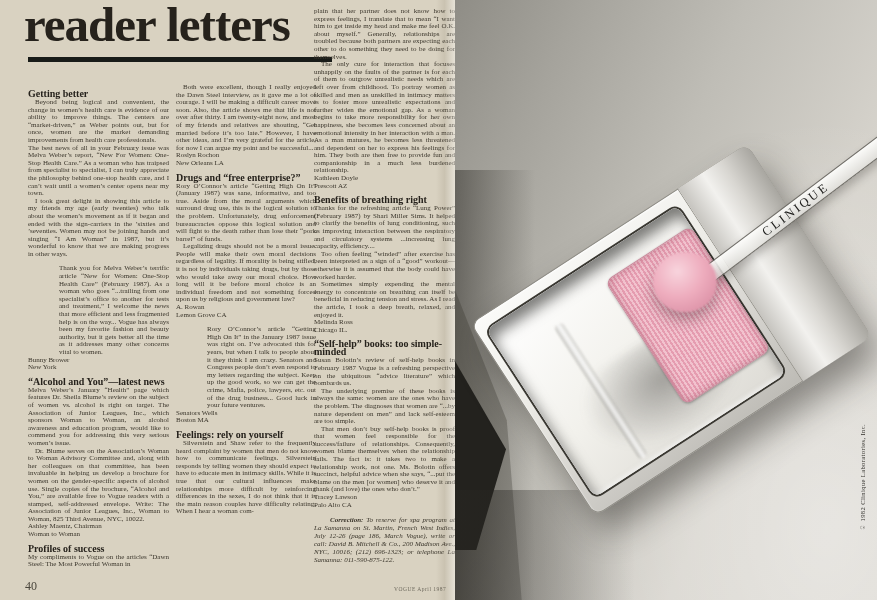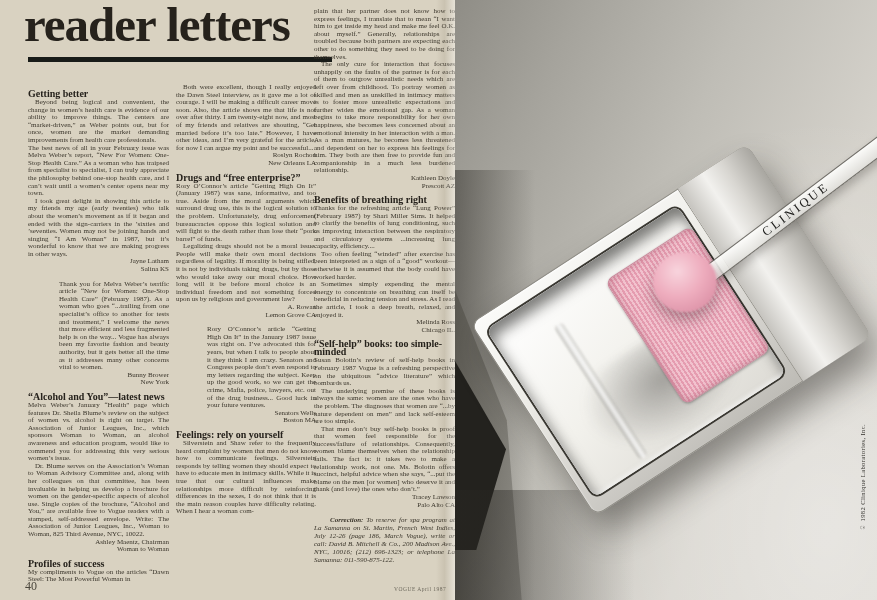--- a/index.html
+++ b/index.html
@@ -13,21 +13,21 @@
 
   
   .col{position:absolute;width:141px;color:var(--ink,#3a352b);text-align:justify;overflow:hidden;}
   #col1{left:28px;top:84px;height:512px;}
   #col2{left:176px;top:84px;height:514px;width:140px;}
   #col3{left:314px;top:8px;height:590px;}
   .lp{margin:0;font-size:7px;line-height:7.6px;}
   .ind{text-indent:7px;}
   .gap{margin-top:7px;margin-left:31px;}
   .lh{margin:6px 0 1px 0;font-size:10px;line-height:8px;font-weight:bold;color:var(--head_ink,#2a261f);text-align:left;}
-  .sig{font-size:7px;line-height:7.6px;text-align:right;}
+  .sig{font-size:7px;line-height:7.6px;text-align:left;}
   .corr{margin:8px 0 0 0;font-size:7px;line-height:7.9px;font-style:italic;}
   .corr strong{font-style:italic;margin-left:16px;}
 
   .page-num{position:absolute;left:25px;top:579px;font-size:12px;color:#4a463c;}
   .mag-credit{position:absolute;left:394px;top:586px;font-size:5.5px;letter-spacing:.5px;color:#6e6a5e;}
 
   .gutter{position:absolute;left:436px;top:0;width:19px;height:600px;
     background:linear-gradient(90deg,rgba(110,100,80,0) 0%,rgba(110,100,80,.14) 45%,rgba(255,255,255,.35) 100%);}
 
   
@@ -85,24 +85,20 @@
   <div>
     <div class="mast-title">reader letters</div>
     <div class="mast-rule"></div>
   </div>
 
   <div class="col" id="col1">
       <h3 class="lh">Getting better</h3>
       <p class="lp ind">Beyond being logical and convenient, the change in women’s health care is evidence of our ability to improve things. The centers are “market-driven,” as Weber points out, but for once, women are the market demanding improvements from health care professionals.</p>
       <p class="lp">The best news of all in your February issue was Melva Weber’s report, “New For Women: One-Stop Health Care.” As a woman who has traipsed from specialist to specialist, I can truly appreciate the philosophy behind one-stop health care, and I can’t wait until a women’s center opens near my town.</p>
       <p class="lp ind">I took great delight in showing this article to my friends my age (early twenties) who talk about the women’s movement as if it began and ended with the sign-carriers in the ’sixties and ’seventies. Women may not be joining hands and singing “I Am Woman” in 1987, but it’s wonderful to know that we are making progress in other ways.</p>
-      <div class="sig">
-        <div>Jayne Latham</div>
-        <div>Salina KS</div>
-      </div>
       <p class="lp gap">Thank you for Melva Weber’s terrific article “New for Women: One-Stop Health Care” (February 1987). As a woman who goes “...trailing from one specialist’s office to another for tests and treatment,” I welcome the news that more efficient and less fragmented help is on the way... Vogue has always been my favorite fashion and beauty authority, but it gets better all the time as it addresses many other concerns vital to women.</p>
       <div class="sig">
         <div>Bunny Brower</div>
         <div>New York</div>
       </div>
       <h3 class="lh">“Alcohol and You”—latest news</h3>
       <p class="lp">Melva Weber’s January “Health” page which features Dr. Sheila Blume’s review on the subject of women vs. alcohol is right on target. The Association of Junior Leagues, Inc., which sponsors Woman to Woman, an alcohol awareness and education program, would like to commend you for addressing this very serious women’s issue.</p>
       <p class="lp ind">Dr. Blume serves on the Association’s Woman to Woman Advisory Committee and, along with her colleagues on that committee, has been invaluable in helping us develop a brochure for women on the gender-specific aspects of alcohol use. Single copies of the brochure, “Alcohol and You,” are available free to Vogue readers with a stamped, self-addressed envelope. Write: The Association of Junior Leagues, Inc., Woman to Woman, 825 Third Avenue, NYC, 10022.</p>
       <div class="sig">
         <div>Ashley Maentz, Chairman</div>

